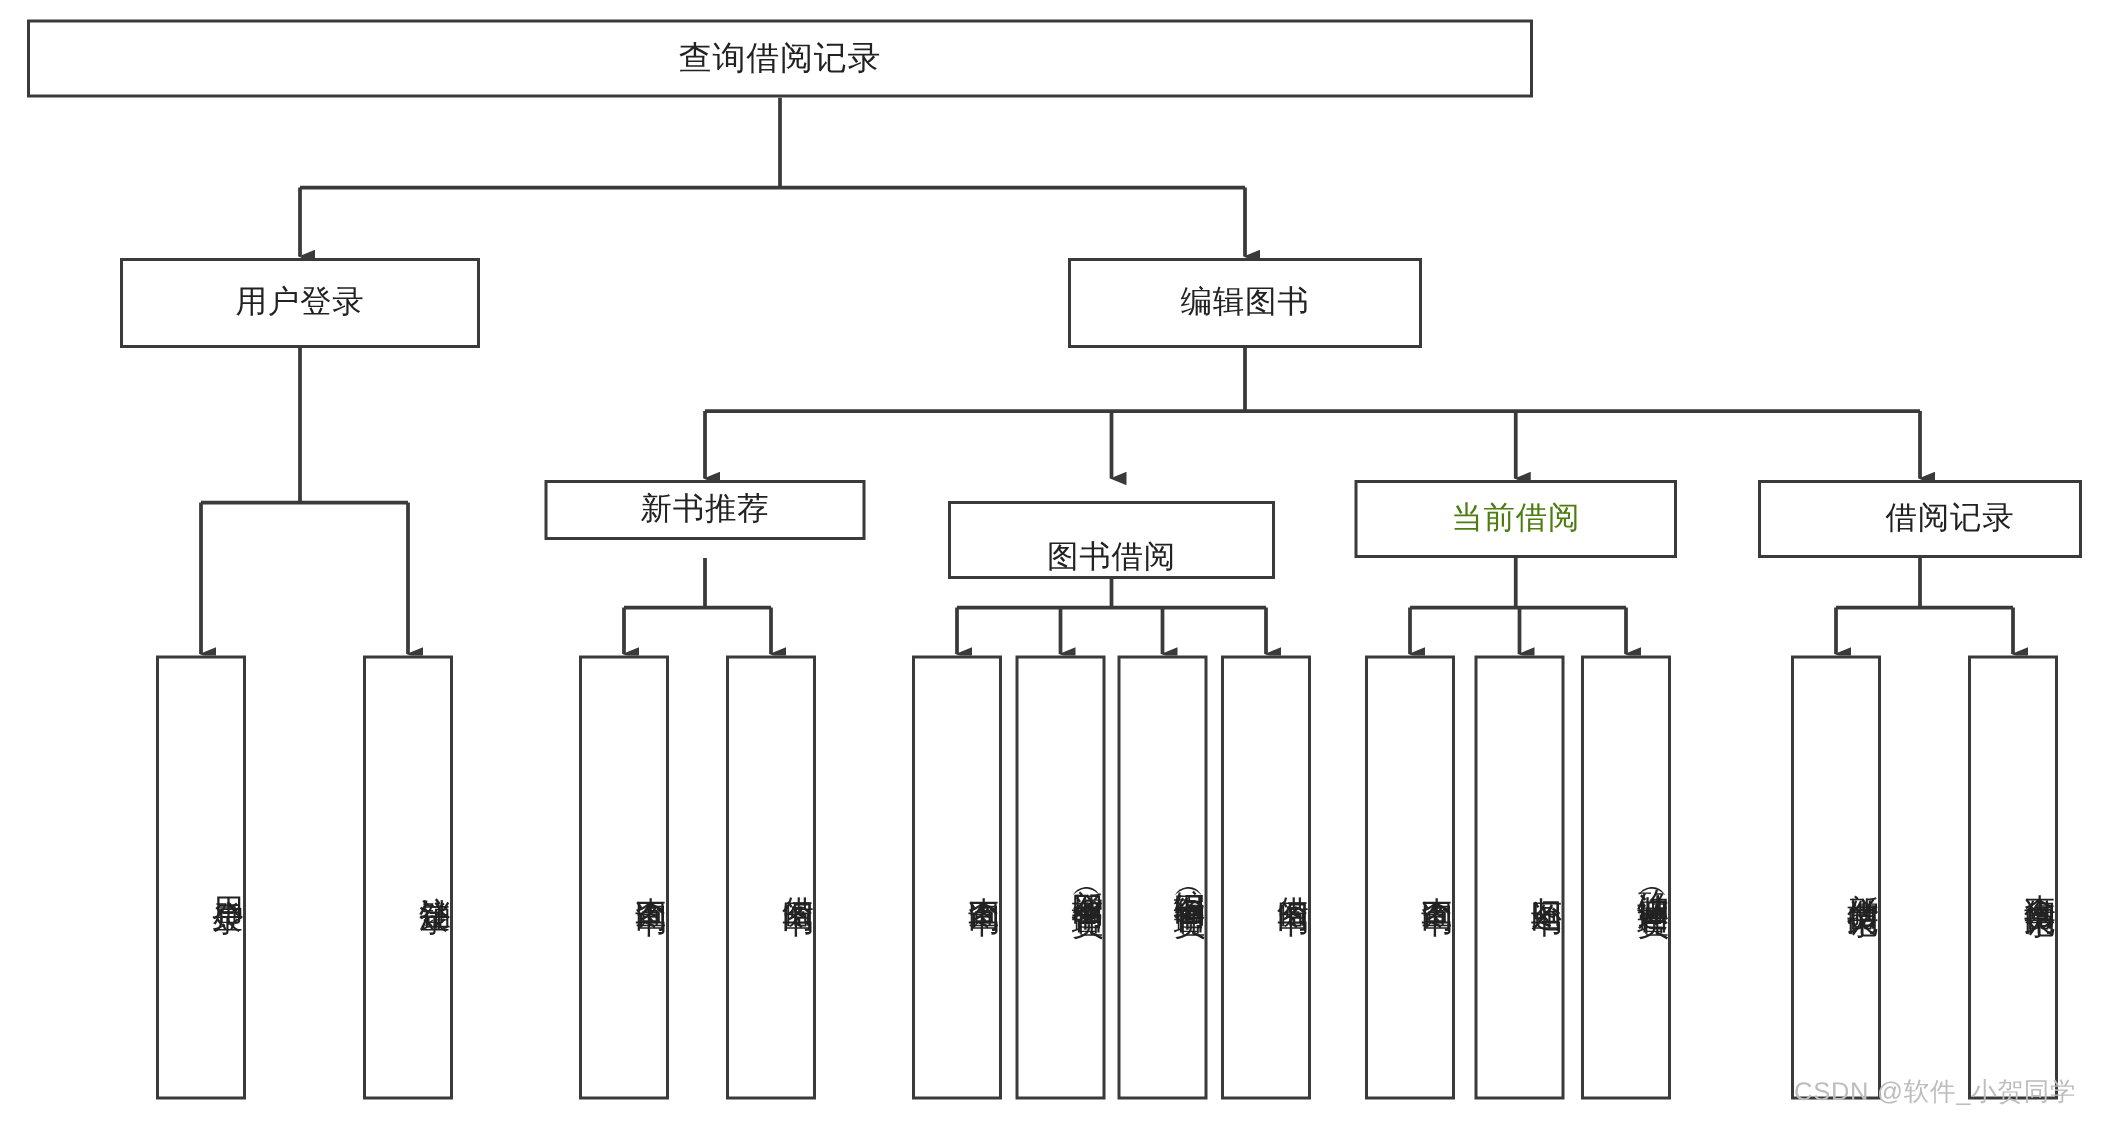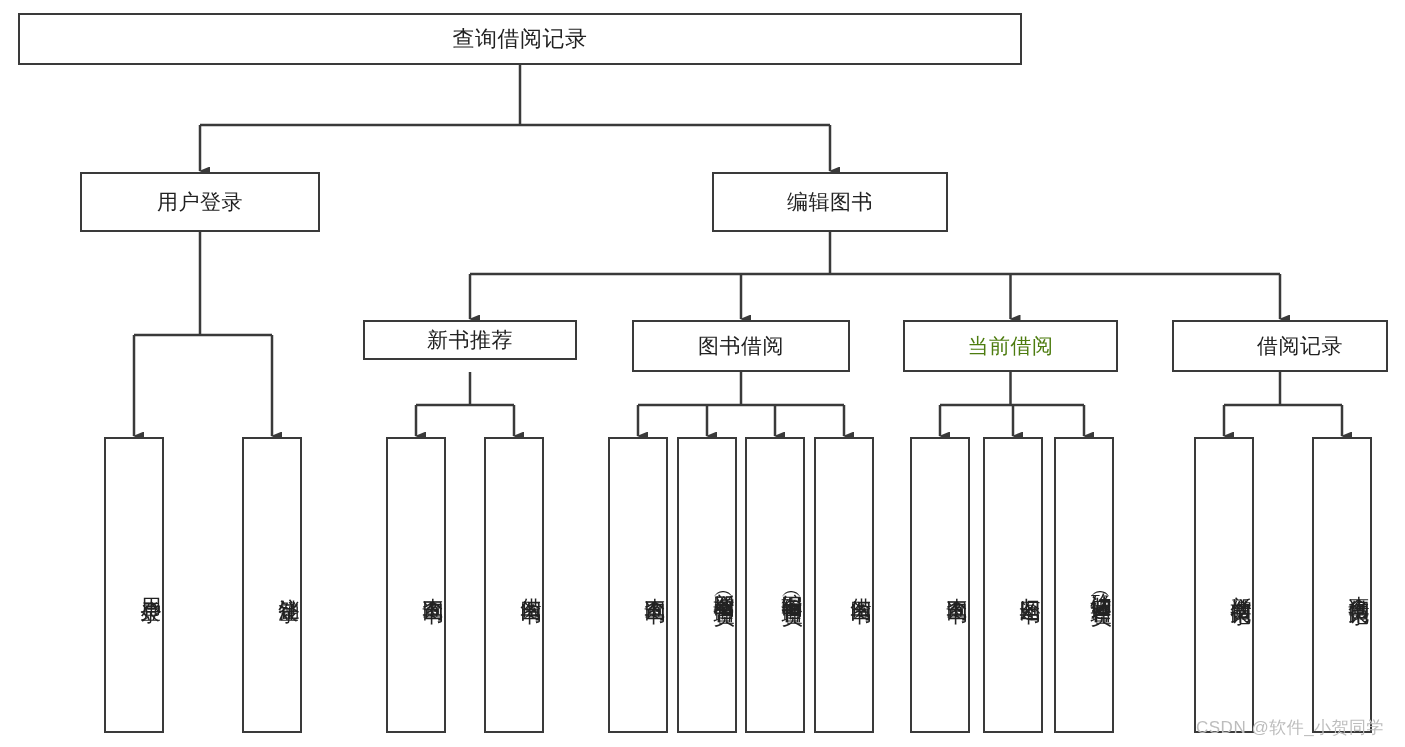--- a/index.html
+++ b/index.html
@@ -121,21 +121,21 @@
       </div>
       <div class="node horizontal" style="left: 80px; top: 172px; width: 240px; height: 60px; border-color: rgb(58, 58, 58); background: rgb(255, 255, 255); color: rgb(34, 34, 34);">
         <span class="label">用户登录</span>
       </div>
       <div class="node horizontal" style="left: 712px; top: 172px; width: 236px; height: 60px; border-color: rgb(58, 58, 58); background: rgb(255, 255, 255); color: rgb(34, 34, 34);">
         <span class="label">编辑图书</span>
       </div>
       <div class="node horizontal" style="left: 363px; top: 320px; width: 214px; height: 40px; border-color: rgb(58, 58, 58); background: rgb(255, 255, 255); color: rgb(34, 34, 34);">
         <span class="label">新书推荐</span>
       </div>
-      <div class="node horizontal" style="left: 632px; top: 320px; width: 218px; height: 52px; border-color: rgb(58, 58, 58); background: rgb(255, 255, 255); color: rgb(34, 34, 34);">
+      <div class="node horizontal" style="left: 632px; top: 334px; width: 218px; height: 52px; border-color: rgb(58, 58, 58); background: rgb(255, 255, 255); color: rgb(34, 34, 34); align-items: flex-end;">
         <span class="label">图书借阅</span>
       </div>
       <div class="node horizontal" style="left: 903px; top: 320px; width: 215px; height: 52px; border-color: rgb(58, 58, 58); background: rgb(255, 255, 255); color: #4d7c0f;">
         <span class="label">当前借阅</span>
       </div>
       <div class="node horizontal" style="left: 1172px; top: 320px; width: 216px; height: 52px; border-color: rgb(58, 58, 58); background: rgb(255, 255, 255); color: rgb(34, 34, 34); padding-left: 40px;">
         <span class="label">借阅记录</span>
       </div>
       <div class="node vertical" style="left: 104px; top: 437px; width: 60px; height: 296px; border-color: rgb(58, 58, 58); background: rgb(255, 255, 255); color: rgb(34, 34, 34);">
         <span class="label">用户登录</span>

